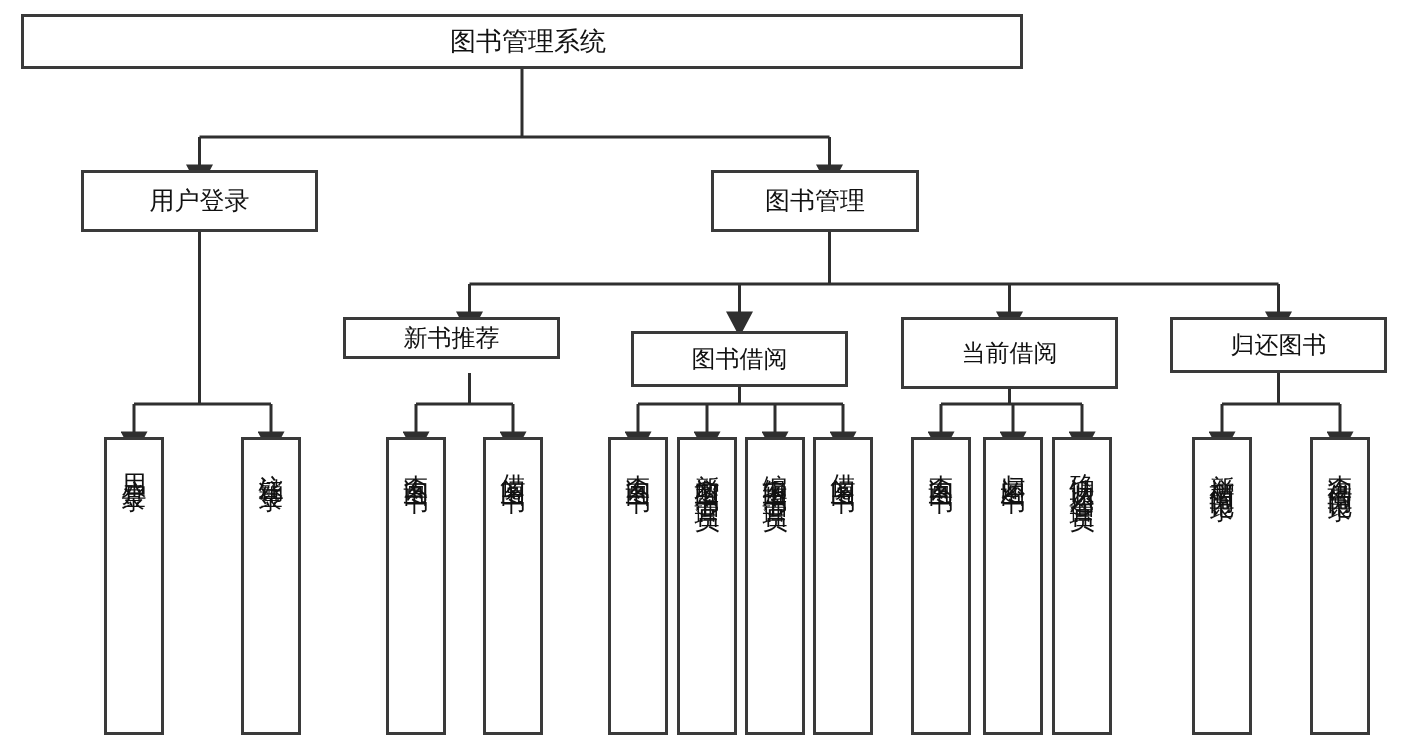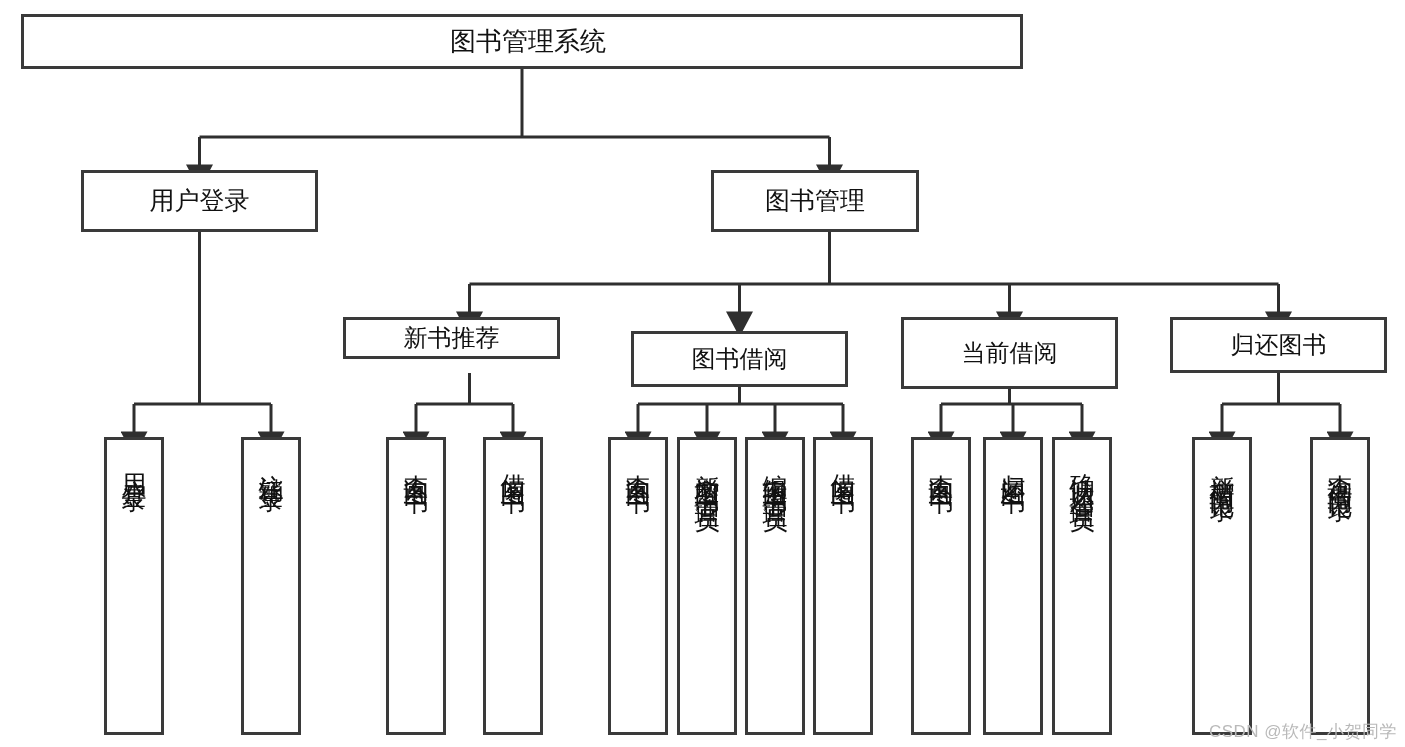--- a/index.html
+++ b/index.html
@@ -122,14 +122,13 @@
       <div class="node lvl3 leaf" style="left: 1052px; top: 437px; width: 60px; height: 298px;">
         <span class="node-label">确认归还（管理员）</span>
       </div>
       <div class="node lvl3 leaf" style="left: 1192px; top: 437px; width: 60px; height: 298px;">
         <span class="node-label">新增借阅记录</span>
       </div>
       <div class="node lvl3 leaf" style="left: 1310px; top: 437px; width: 60px; height: 298px;">
         <span class="node-label">查询借阅记录</span>
       </div>
     </div>
-  <div class="watermark">CSDN @软件_小贺同学</div>
 </div>
 
 </body></html>

